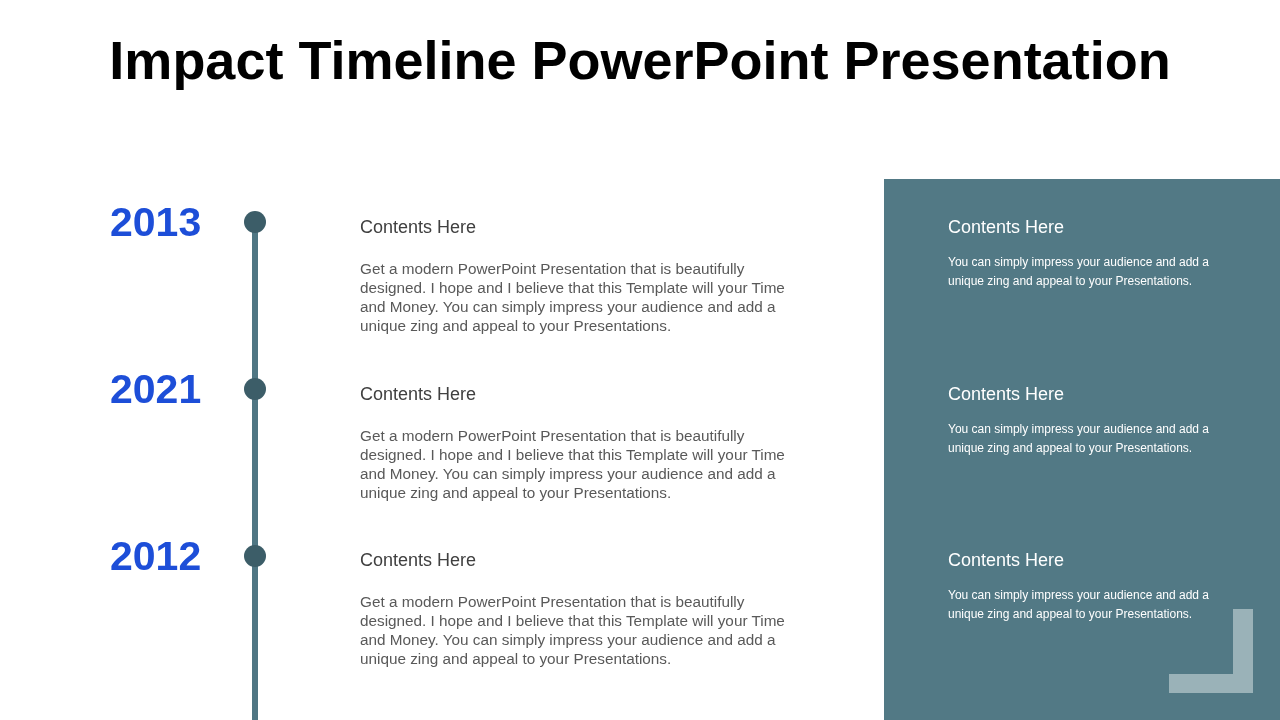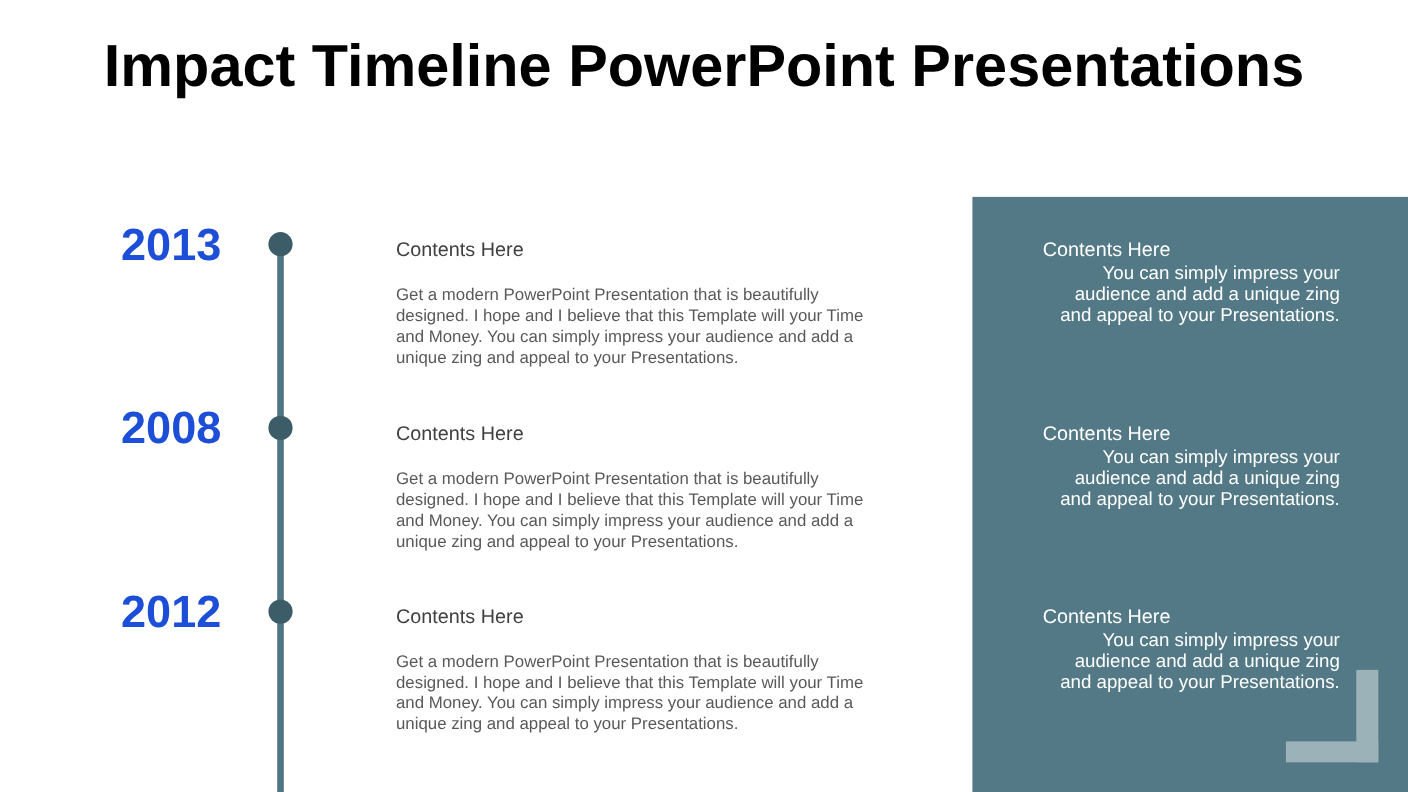--- a/index.html
+++ b/index.html
@@ -35,54 +35,53 @@
     }
     .entry .body {
       margin-top: 21px; font-size: 15.3px; color: #595959; line-height: 19px;
       width: 450px;
     }
     .side-entry { position: absolute; left: 948px; width: 280px; }
     .side-entry .heading {
       font-size: 18px; color: #ffffff; line-height: 22px;
     }
     .side-entry .body {
-      margin-top: 1px; font-size: 17px; color: #ffffff; line-height: 19px;
+      margin-top: 15px; font-size: 12px; color: #ffffff; line-height: 19px;
       width: 270px;
-      text-align: right;
     }
     .corner-v {
       position: absolute; left: 1233px; top: 609px; width: 20px; height: 84px;
       background: #9ab2b8;
     }
     .corner-h {
       position: absolute; left: 1169px; top: 674px; width: 84px; height: 19px;
       background: #9ab2b8;
     }
   </style>
 </head>
 <body>
 
-<div class="title">Impact Timeline PowerPoint Presentations</div>
+<div class="title">Impact Timeline PowerPoint Presentation</div>
 
 <div class="right-panel"></div>
 
 <div class="timeline-line"></div>
 
 <div class="year" style="top:199px;">2013</div>
 <div class="dot" style="top:211px;"></div>
 <div class="entry" style="top:216px;">
   <div class="heading">Contents  Here</div>
   <div class="body">Get a modern PowerPoint  Presentation that is beautifully designed. I hope and I believe that this Template will your Time and Money. You can simply impress your audience and add a unique zing and appeal to your Presentations.</div>
 </div>
 <div class="side-entry" style="top:216px;">
   <div class="heading">Contents  Here</div>
   <div class="body">You can simply impress your audience and add a unique zing and appeal to your Presentations.</div>
 </div>
 
-<div class="year" style="top:366px;">2008</div>
+<div class="year" style="top:366px;">2021</div>
 <div class="dot" style="top:378px;"></div>
 <div class="entry" style="top:383px;">
   <div class="heading">Contents  Here</div>
   <div class="body">Get a modern PowerPoint  Presentation that is beautifully designed. I hope and I believe that this Template will your Time and Money. You can simply impress your audience and add a unique zing and appeal to your Presentations.</div>
 </div>
 <div class="side-entry" style="top:383px;">
   <div class="heading">Contents  Here</div>
   <div class="body">You can simply impress your audience and add a unique zing and appeal to your Presentations.</div>
 </div>
 

